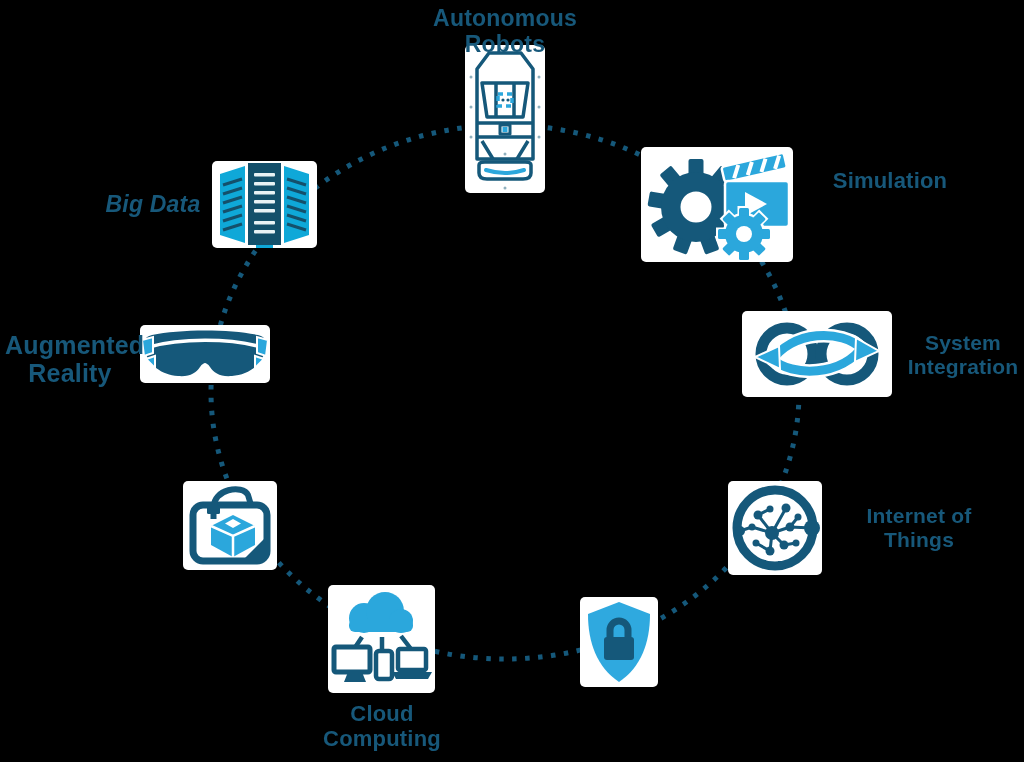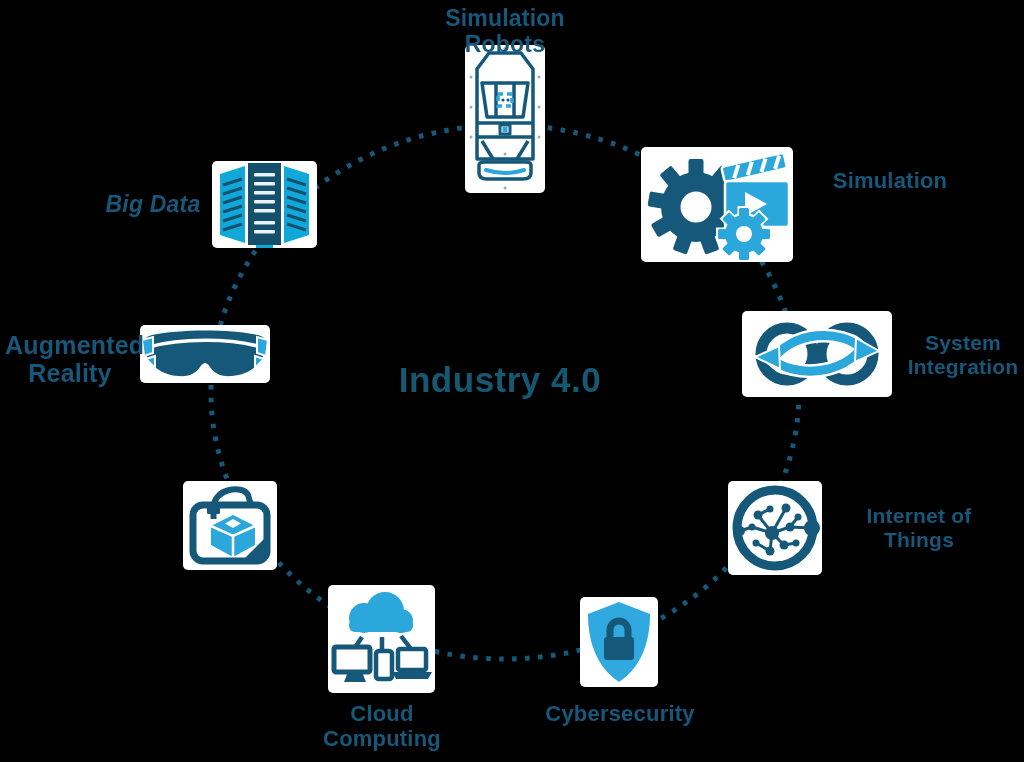--- a/index.html
+++ b/index.html
@@ -46,21 +46,20 @@
 </style>
 </head>
 <body>
 
 <div class="canvas">
 
   <svg class="ring-svg" width="1024" height="762" viewBox="0 0 1024 762">
     <ellipse cx="505" cy="392" rx="294" ry="267" fill="none" stroke="#15587A" stroke-width="5" stroke-dasharray="4.5 8.5"></ellipse>
   </svg>
 
-  <div class="diagram-title" id="title">Industry 4.0</div>
 
   <div class="icon-box" id="box-robots">
     <svg width="80" height="148" viewBox="0 0 80 148">
       <g fill="none" stroke="#15587A" stroke-width="3.5" stroke-linejoin="round">
         <path d="M24,8 L56,8 L68,24 L68,114 L12,114 L12,24 Z"></path>
         <path d="M17,38 L63,38 L58,72 L22,72 Z"></path>
         <path d="M31,38 V72 M49,38 V72"></path>
         <path d="M12,78 H68 M12,92 H68"></path>
         <rect x="35" y="80" width="10" height="9" stroke-width="3"></rect>
         <path d="M17,96 L28,114 M63,96 L52,114"></path>
@@ -77,21 +76,21 @@
           <circle cx="6" cy="92" r="1.5"></circle>
         <circle cx="74" cy="32" r="1.5"></circle>
           <circle cx="74" cy="62" r="1.5"></circle>
           <circle cx="74" cy="92" r="1.5"></circle>
         <circle cx="40" cy="3.5" r="1.5"></circle>
           <circle cx="40" cy="143" r="1.5"></circle>
           <circle cx="40" cy="109" r="1.5"></circle>
       </g>
     </svg>
   </div>
-  <div class="node-label" id="label-robots">Simulation Robots</div>
+  <div class="node-label" id="label-robots">Autonomous Robots</div>
 
   <div class="icon-box" id="box-simulation">
     <svg width="152" height="115" viewBox="0 0 152 115">
 
       <g transform="translate(55,60)" fill="#15587A">
         <g>
           <rect x="-7.5" y="-48" width="15" height="18" rx="2"></rect>
           <rect x="-7.5" y="-48" width="15" height="18" rx="2" transform="rotate(40)"></rect>
           <rect x="-7.5" y="-48" width="15" height="18" rx="2" transform="rotate(80)"></rect>
           <rect x="-7.5" y="-48" width="15" height="18" rx="2" transform="rotate(120)"></rect>
@@ -188,21 +187,20 @@
   </div>
   <div class="node-label" id="label-iot">Internet of Things</div>
 
   <div class="icon-box" id="box-cyber">
     <svg width="78" height="90" viewBox="0 0 78 90">
       <path d="M39,5 L70,17 C70,46 61,70 39,85 C17,70 8,46 8,17 Z" fill="#2FA9DF"></path>
       <path d="M30,42 v-9 a9,9 0 0 1 18,0 v9" fill="none" stroke="#15587A" stroke-width="7"></path>
       <rect x="24" y="40" width="30" height="23" rx="3" fill="#15587A"></rect>
     </svg>
   </div>
-  <div class="node-label nowrap" id="label-cyber">Cybersecurity</div>
 
   <div class="icon-box" id="box-cloud">
     <svg width="107" height="108" viewBox="0 0 107 108">
       <g fill="#2BA7DC">
         <circle cx="36" cy="33" r="15"></circle>
           <circle cx="57" cy="26" r="19"></circle>
           <circle cx="73" cy="36" r="12"></circle>
         <rect x="21" y="34" width="64" height="13" rx="6"></rect>
       </g>
       <g stroke="#15587A" stroke-width="4.5" fill="none">

